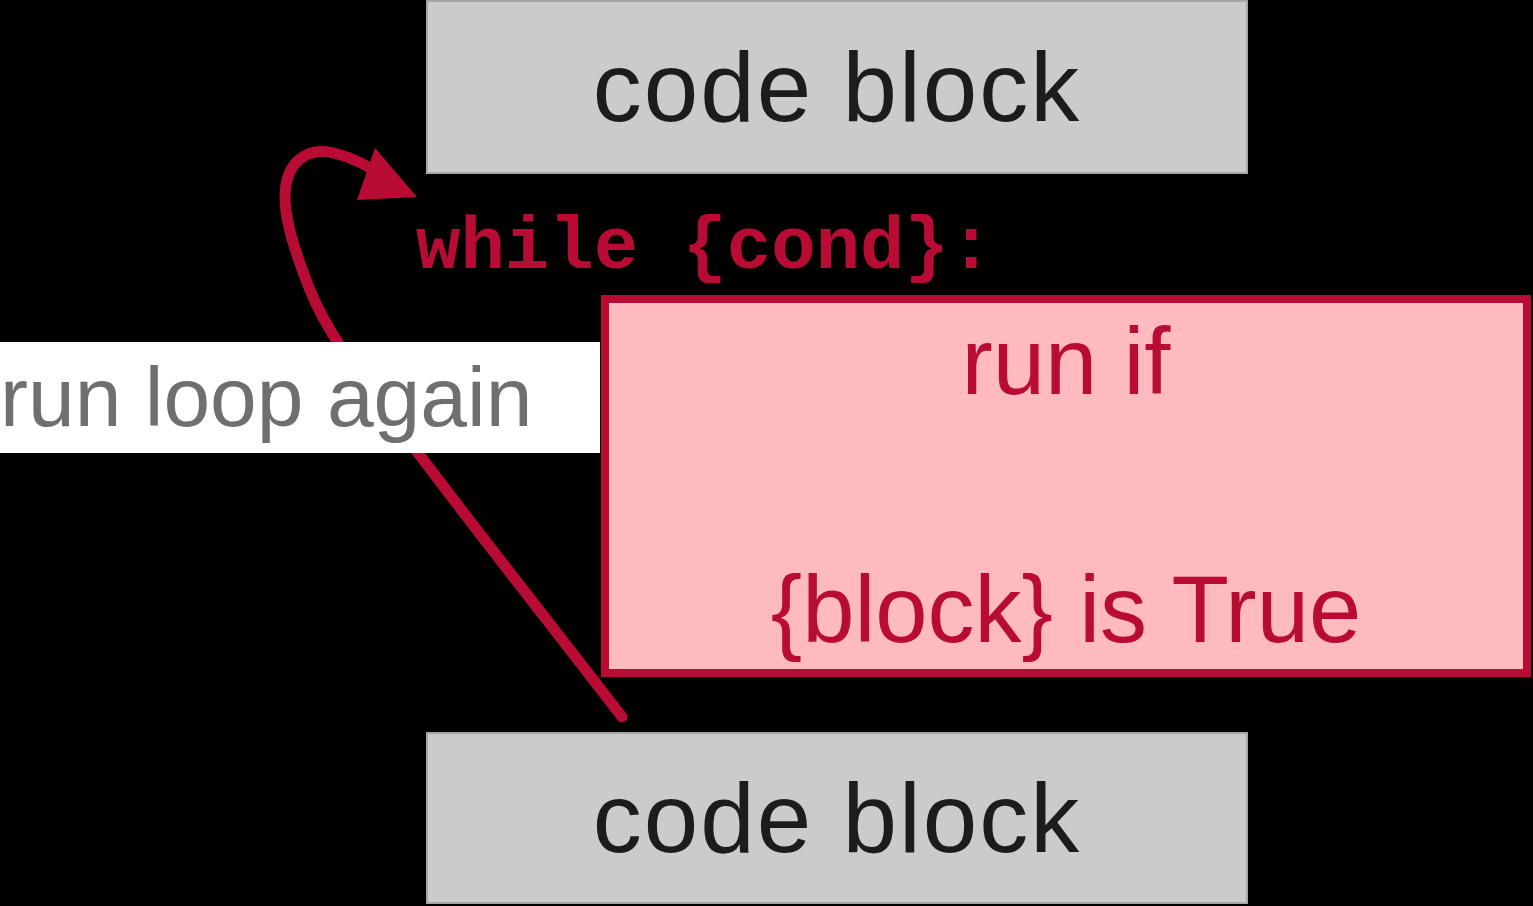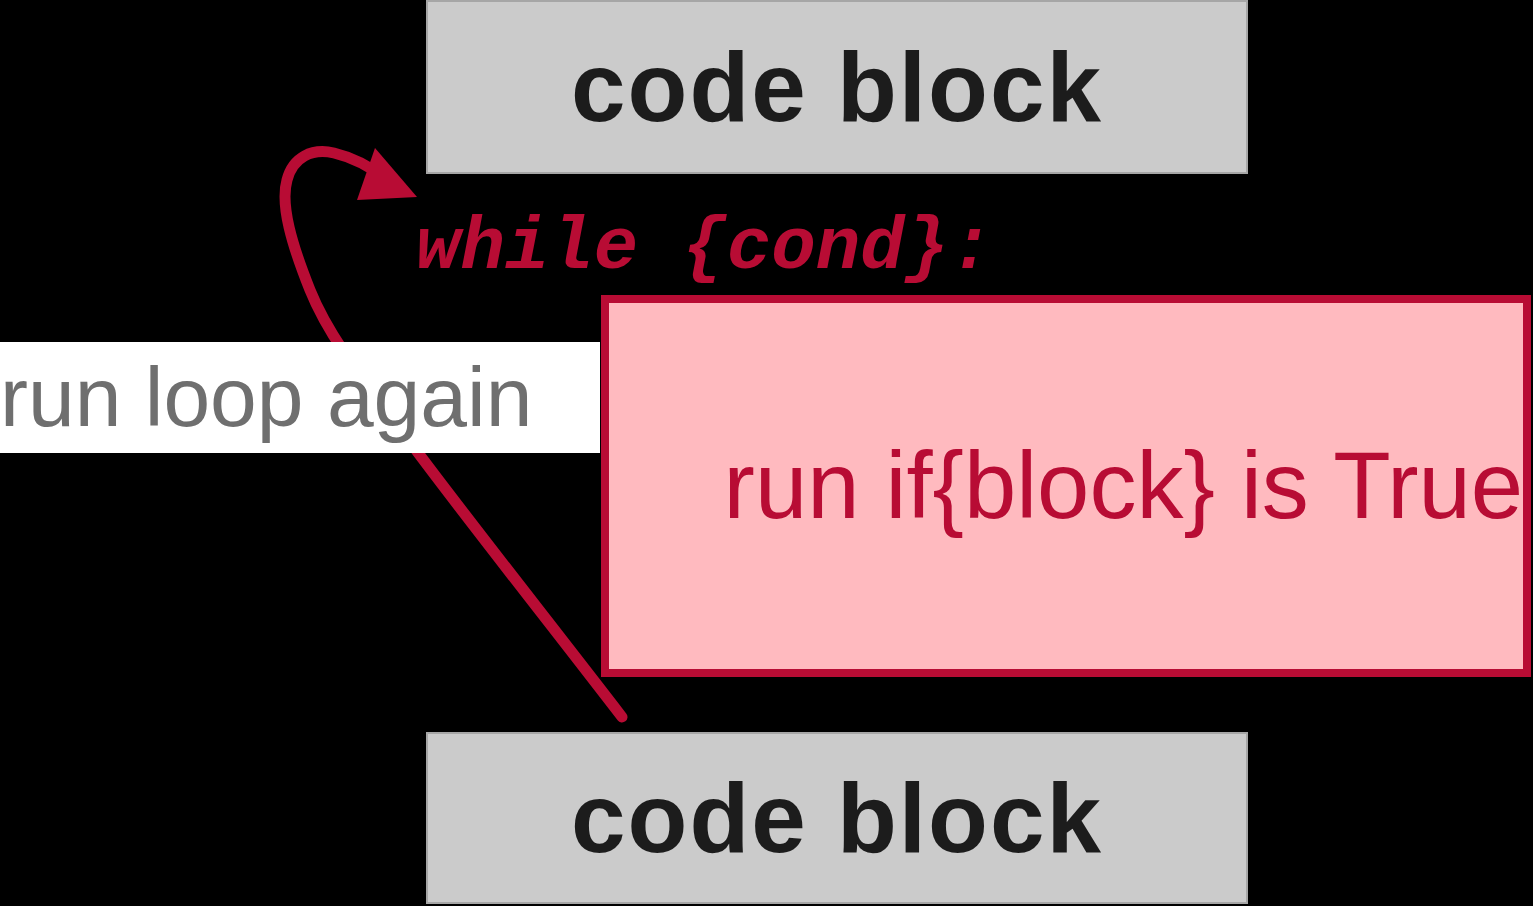--- a/index.html
+++ b/index.html
@@ -39,21 +39,21 @@
     width: 822px;
     box-sizing: border-box;
     background: var(--box-fill);
     border: 2px solid var(--box-border);
     display: flex;
     align-items: center;
     justify-content: center;
   }
   .code-box .code-label {
     font-size: 98px;
-    font-weight: 700;
+    font-weight: 400;
     letter-spacing: 2px;
     color: var(--code-text);
     white-space: nowrap;
   }
   .top-box {
     top: 0;
     height: 174px;
   }
   .bottom-box {
     top: 732px;
@@ -61,35 +61,34 @@
   }
   .while-stmt {
     position: absolute;
     left: 416px;
     top: 206px;
     font-family: "Liberation Mono", monospace;
     font-weight: 700;
     font-size: 74px;
     color: var(--red);
     white-space: nowrap;
-    font-style: italic;
   }
   .body-box {
     position: absolute;
     left: 601px;
     top: 295px;
     width: 930px;
     height: 382px;
     box-sizing: border-box;
     background: var(--pink);
     border: 8px solid var(--red);
     display: flex;
-    flex-direction: row;
+    flex-direction: column;
     align-items: center;
-    justify-content: flex-end;
+    justify-content: space-between;
     text-align: center;
   }
   .body-box .body-line {
     font-size: 94px;
     font-weight: 100;
     line-height: 118px;
     color: var(--red);
     white-space: nowrap;
   }
   .run-again {

